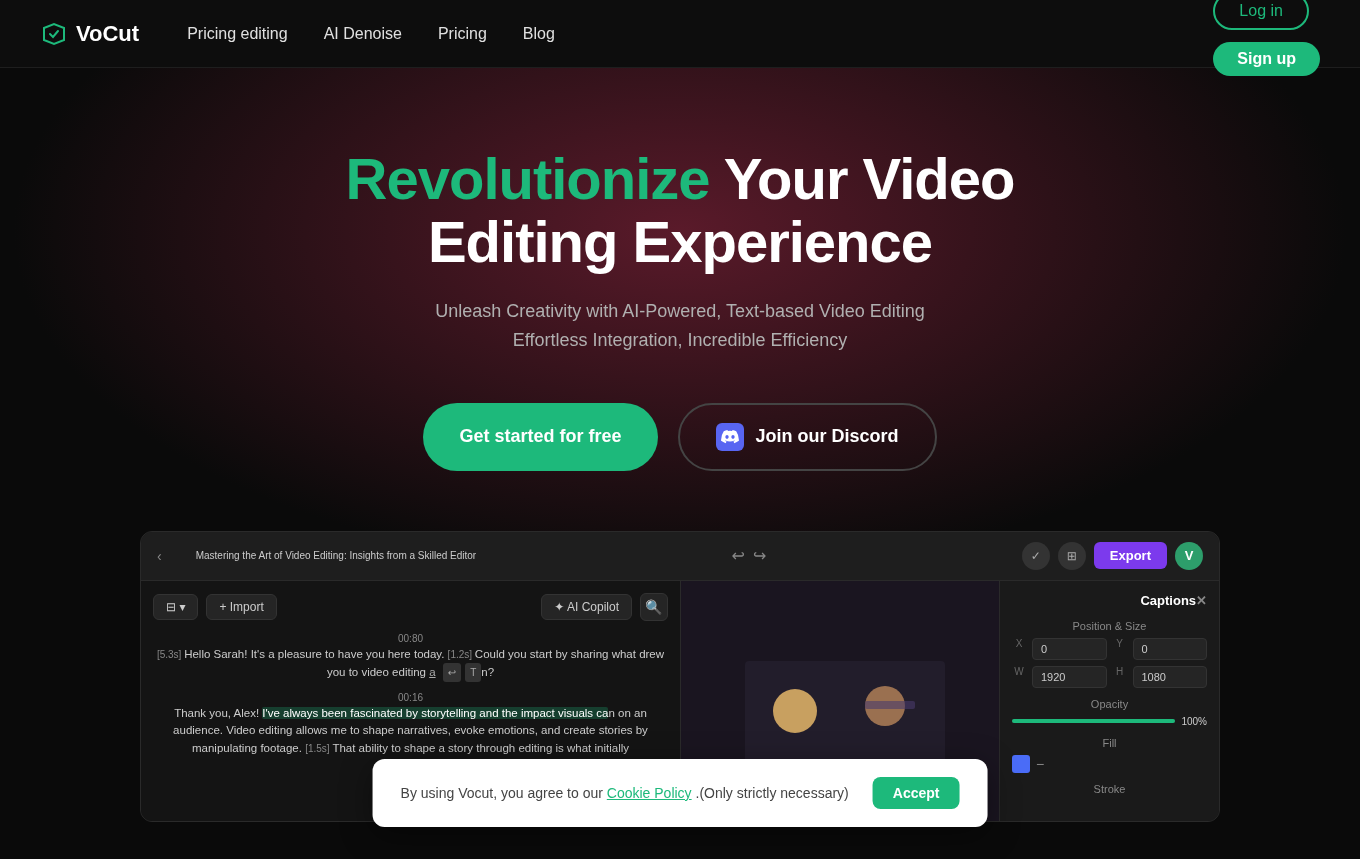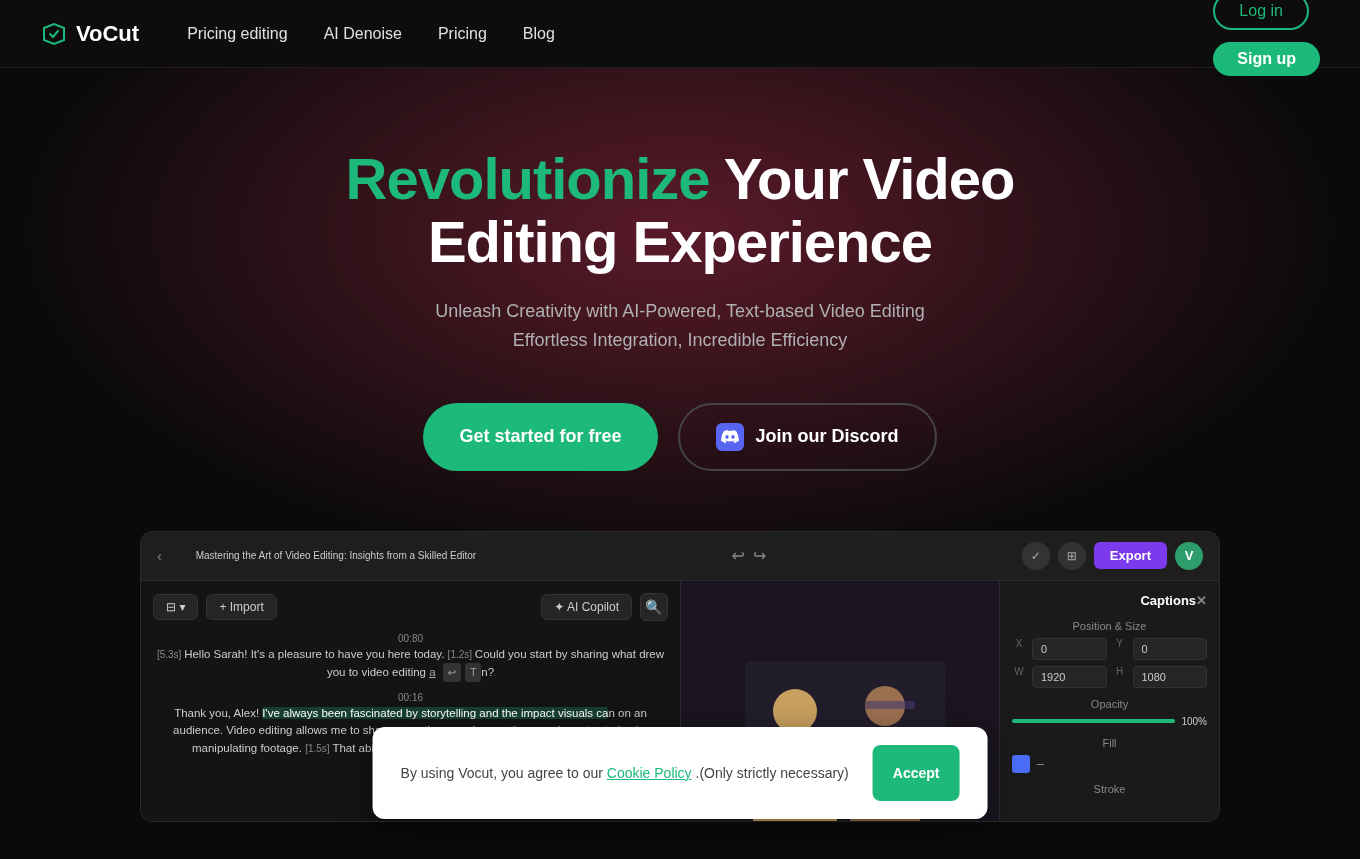--- a/index.html
+++ b/index.html
@@ -392,21 +392,21 @@
     }
     .fill-minus {
       color: #888;
       font-size: 14px;
       cursor: pointer;
     }
 
     
     .cookie-banner {
       position: fixed;
-      bottom: 40px;
+      bottom: 32px;
       left: 50%;
       transform: translateX(-50%);
       background: #fff;
       color: #333;
       padding: 18px 28px;
       border-radius: 12px;
       display: flex;
       align-items: center;
       gap: 24px;
       font-size: 14px;
@@ -417,21 +417,21 @@
     .cookie-text {
       color: #444;
       font-size: 14px;
     }
     .cookie-link {
       color: #1db97b;
       text-decoration: underline;
       cursor: pointer;
     }
     .cookie-accept {
-      padding: 20px 20px;
+      padding: 8px 20px;
       background: #1db97b;
       color: #fff;
       border: none;
       border-radius: 8px;
       font-size: 14px;
       font-weight: 600;
       cursor: pointer;
     }
   </style>
 </head>

